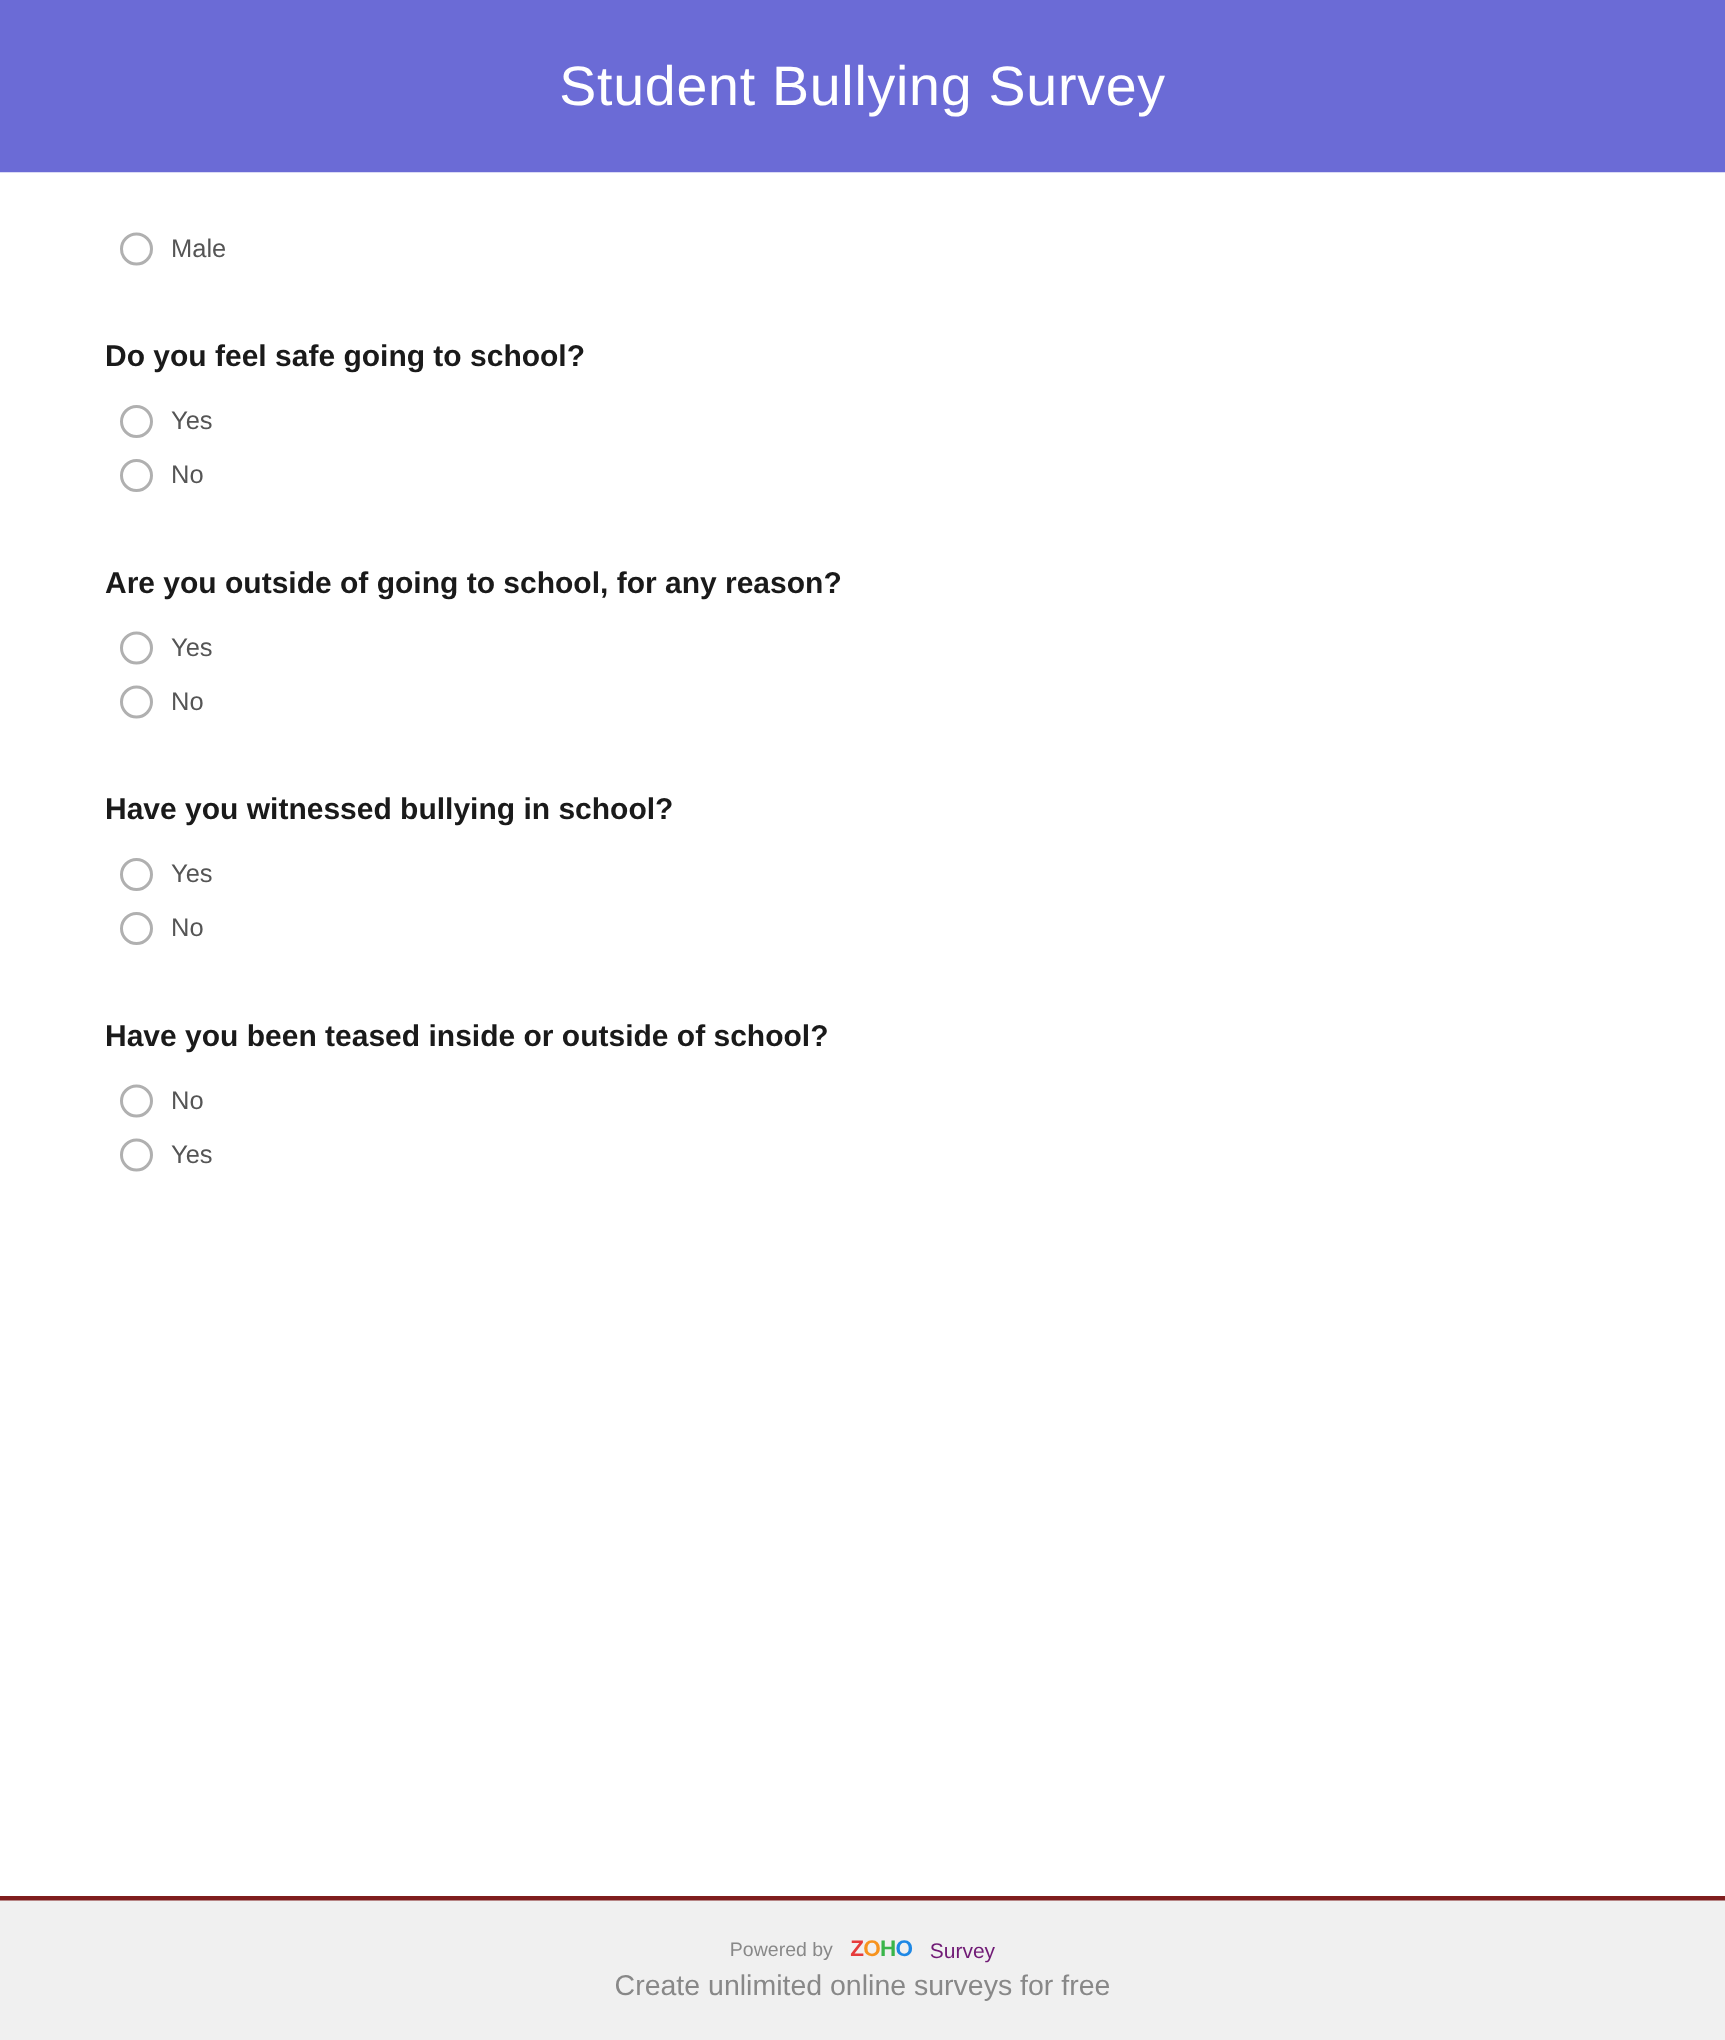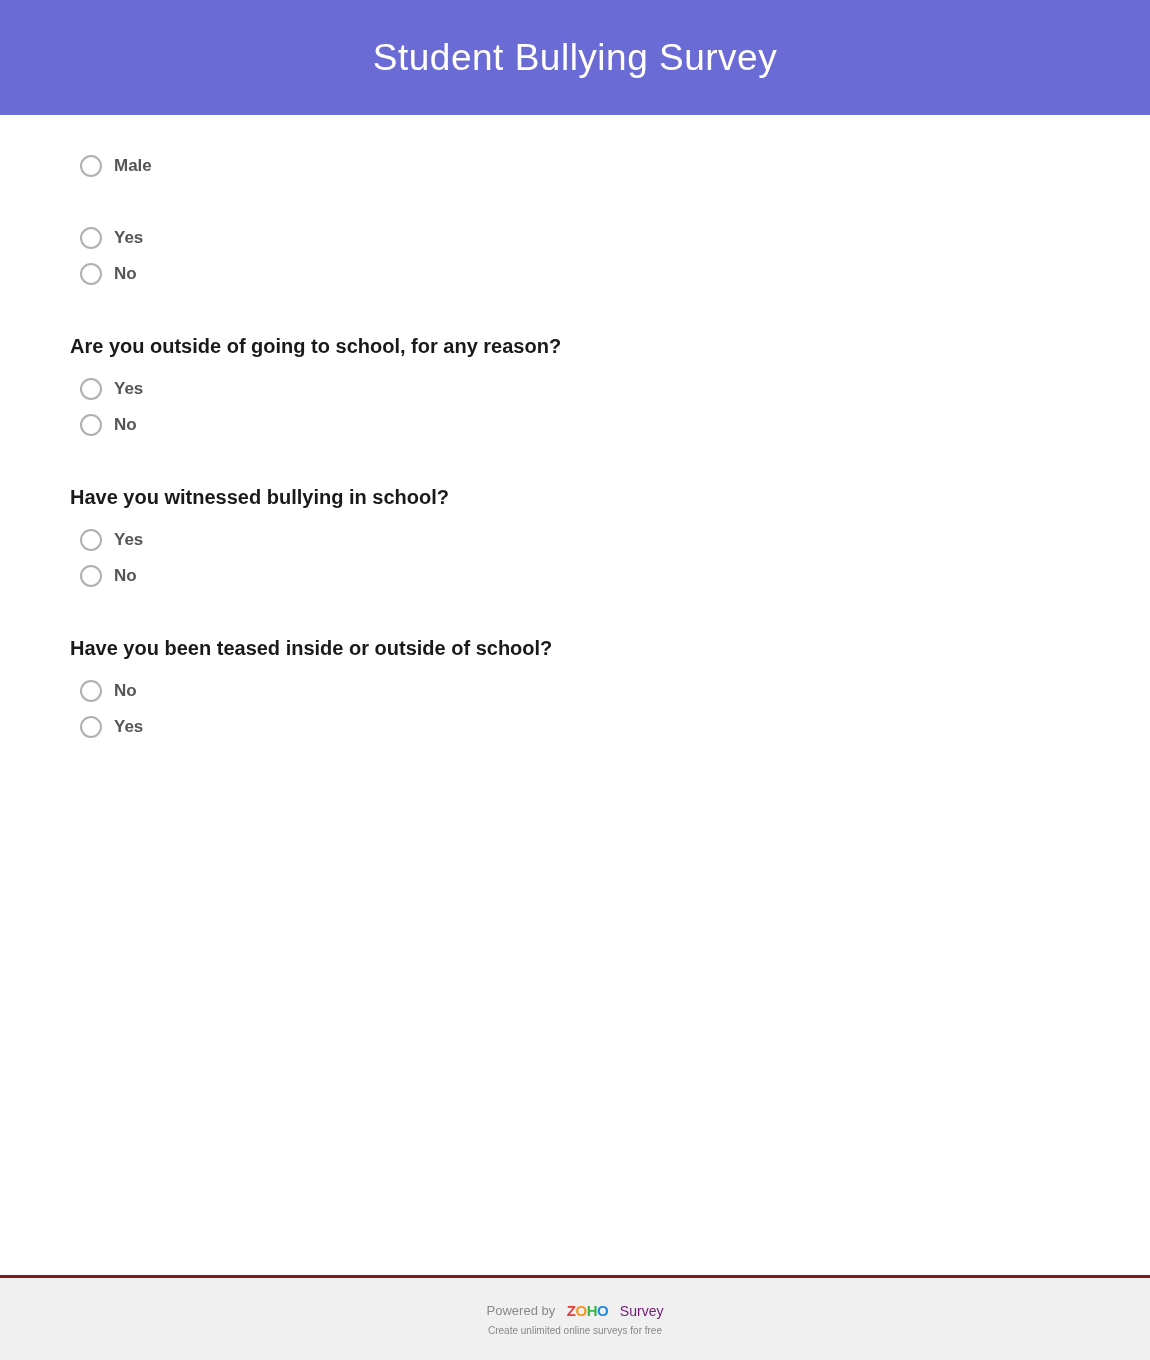--- a/index.html
+++ b/index.html
@@ -50,21 +50,20 @@
       color: #1a1a1a;
       margin-bottom: 20px;
     }
 
     .options-list {
       list-style: none;
       display: flex;
       flex-direction: column;
       gap: 14px;
       padding-left: 10px;
-      font-weight: bold;
     }
 
     .option-item {
       display: flex;
       align-items: center;
       gap: 12px;
       cursor: pointer;
     }
 
     .radio-circle {
@@ -114,21 +113,21 @@
     .zoho-h { color: #39b54a; }
     .zoho-o2 { color: #1e88e5; }
 
     .footer-survey-text {
       font-size: 14px;
       font-weight: normal;
       color: #701a75;
     }
 
     .footer-create {
-      font-size: 10px;
+      font-size: 19px;
       color: #888888;
     }
   </style>
 </head>
 <body>
 
 <div class="header">
   <h1 class="header-title">Student Bullying Survey</h1>
 </div>
 
@@ -136,20 +135,21 @@
 
 <div class="question-block">
       <ul class="options-list">
         <li class="option-item">
           <span class="radio-circle"></span>
           <span class="option-label">Male</span>
         </li>
       </ul>
     </div>
     <div class="question-block">
+      <div class="question-text">Do you feel safe going to school?</div>
       <ul class="options-list">
         <li class="option-item">
           <span class="radio-circle"></span>
           <span class="option-label">Yes</span>
         </li>
         <li class="option-item">
           <span class="radio-circle"></span>
           <span class="option-label">No</span>
         </li>
       </ul>

